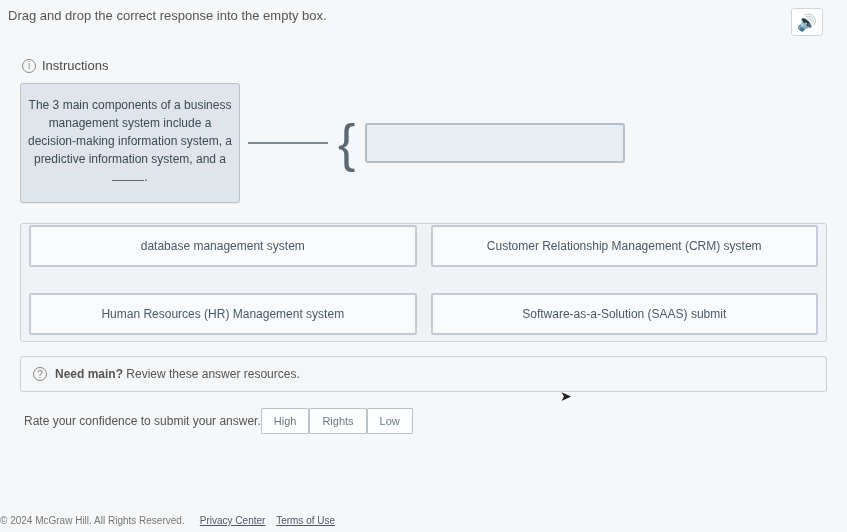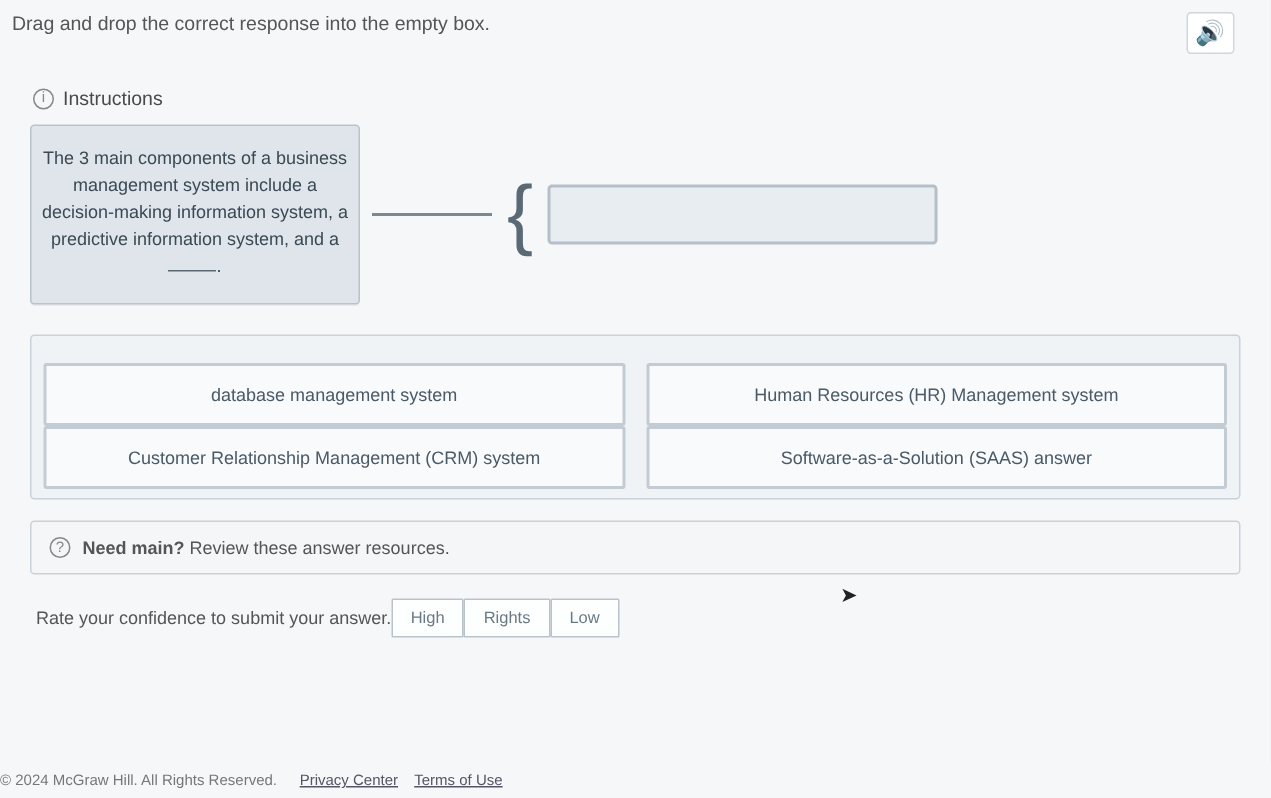--- a/index.html
+++ b/index.html
@@ -77,24 +77,24 @@
   }
   .drop-target {
     width: 260px; height: 40px;
     border: 2px solid #b5bfc9;
     border-radius: 3px;
     background: #e8edf1;
   }
   .choices {
     border: 1px solid #c9d2da;
     border-radius: 3px;
-    padding: 18px 8px 6px 8px;
+    padding: 1px 8px 6px 8px;
     display: grid;
     grid-template-columns: 1fr 1fr;
-    gap: 0 14px;
+    gap: 26px 14px;
     background: #f0f3f6;
     margin-bottom: 14px;
   }
   .choice {
     border: 2px solid #c3ccd5;
     border-radius: 2px;
     background: #f8fafc;
     min-height: 42px;
     display: flex; align-items: center; justify-content: center;
     font-size: 12px; color: #4a5a66;
@@ -160,23 +160,23 @@
       <div class="prompt-card">
         <span>The 3 main components of a business management system include a decision-making information system, a predictive information system, and a </span><span class="blank-line"></span><span>.</span>
       </div>
       <div class="connector"></div>
       <div class="brace">{</div>
       <div class="drop-target"></div>
     </div>
 
     <div class="choices">
       <div class="choice">database management system</div>
+      <div class="choice">Customer Relationship Management (CRM) system</div>
       <div class="choice">Human Resources (HR) Management system</div>
-      <div class="choice">Customer Relationship Management (CRM) system</div>
-      <div class="choice">Software-as-a-Solution (SAAS) answer</div>
+      <div class="choice">Software-as-a-Solution (SAAS) submit</div>
     </div>
 
     <div class="help-row">
       <span class="circ-q">?</span>
       <span>
         <span class="bold">Need main?</span><span> Review these answer resources.</span>
       </span>
     </div>
 
   </div>

